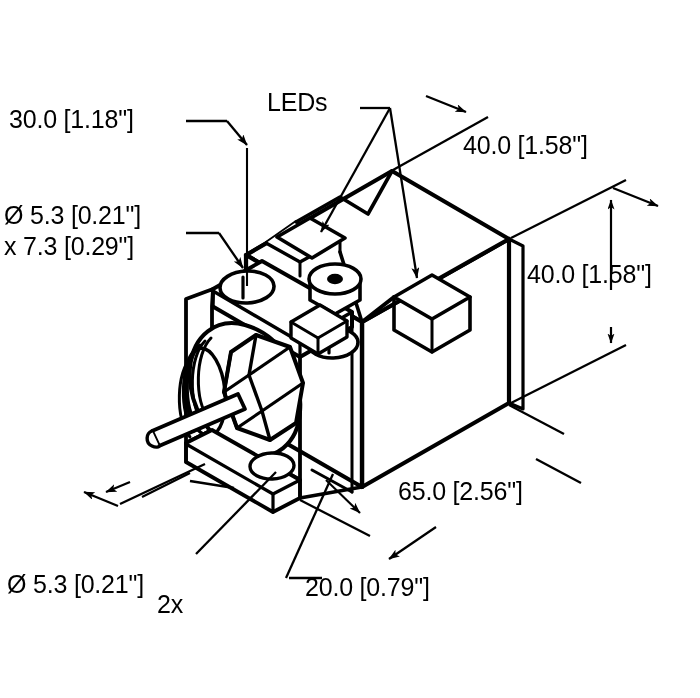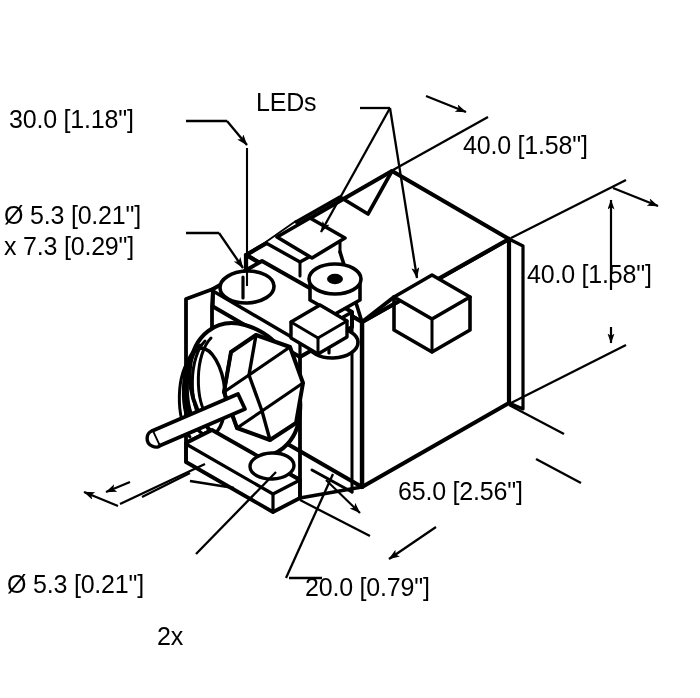--- a/index.html
+++ b/index.html
@@ -16,27 +16,27 @@
     font-family:"Liberation Sans", sans-serif;
     font-size:25px;
     color:#000000;
     white-space:pre;
     line-height:30px;
     letter-spacing:-0.2px;
   }
   .dim-label.two-line{line-height:31px;}
   #lbl-30{left:9px;top:104px;}
   #lbl-dia1{left:4px;top:200px;}
-  #lbl-leds{left:256px;top:87px;}
+  #lbl-leds{left:267px;top:87px;}
   #lbl-40top{left:463px;top:130px;}
   #lbl-40right{left:527px;top:259px;}
   #lbl-65{left:398px;top:476px;}
   #lbl-20{left:305px;top:572px;}
   #lbl-dia2{left:7px;top:569px;}
-  #lbl-2x{left:157px;top:621px;}
+  #lbl-2x{left:157px;top:589px;}
 </style>
 </head>
 <body>
 
 <div id="root">
 
   <svg id="drawing" viewBox="0 0 700 698">
     <defs>
       <marker id="arrowFill" markerWidth="12" markerHeight="12" refX="10.5" refY="4" orient="auto" markerUnits="userSpaceOnUse">
         <path d="M0,0 L11,4 L0,8 L2.6,4 Z" fill="#000"></path>

